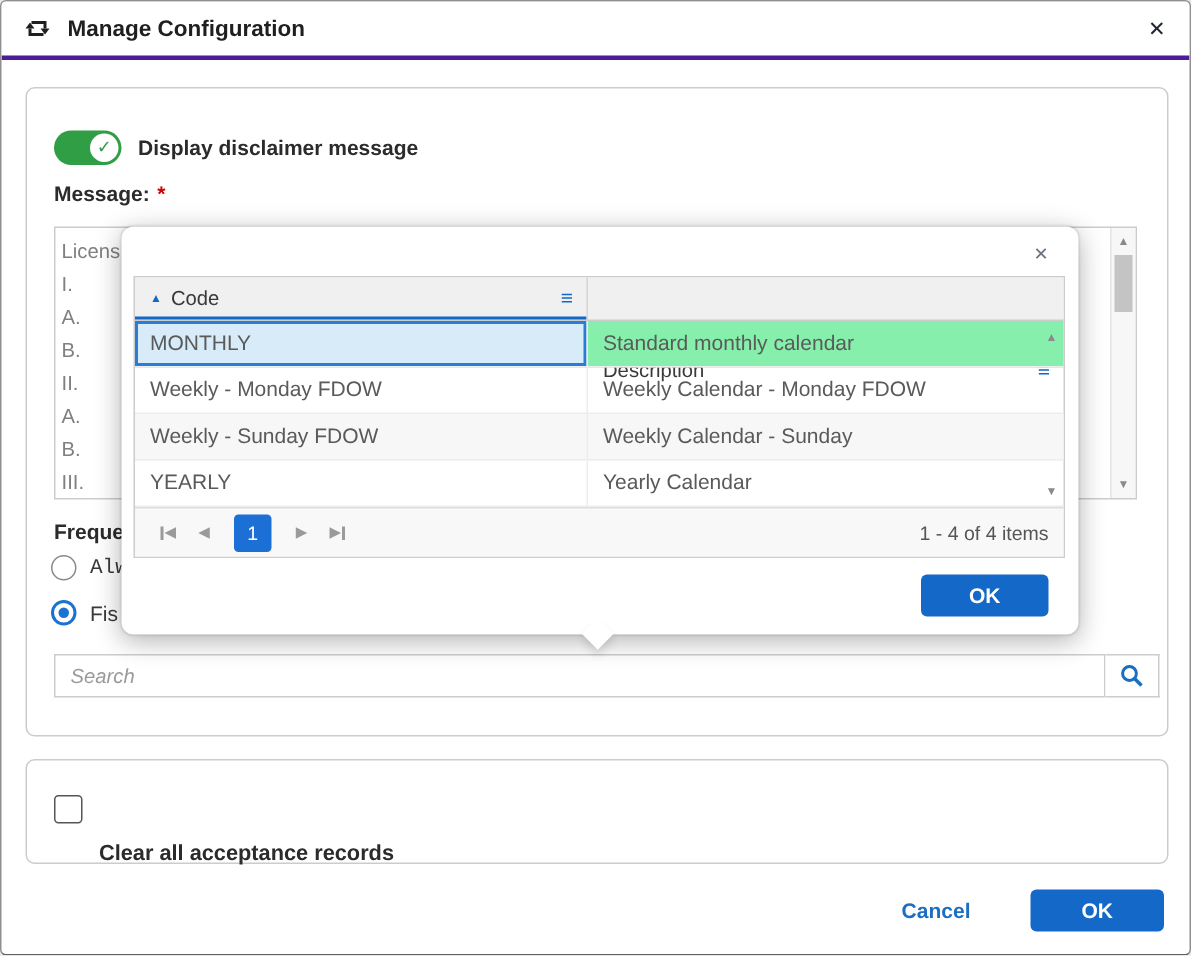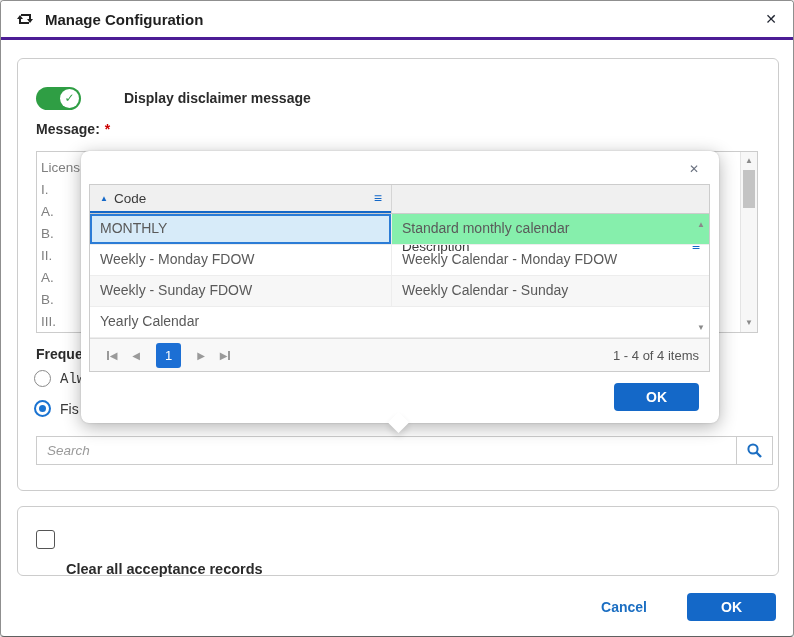--- a/index.html
+++ b/index.html
@@ -12,21 +12,21 @@
   .hdr-icon{width:20px;height:16px;margin-right:10px;display:inline-block;}
   .dlg-title{font-weight:bold;font-size:15px;color:#1f1f1f;}
   .dlg-close{position:absolute;right:16px;top:10px;font-weight:bold;font-size:14px;color:#1f2430;cursor:pointer;}
   
   .panel1{position:absolute;left:16px;top:57px;width:762px;height:433px;border:1px solid #ccc;border-radius:6px;background:#fff;}
   .panel2{position:absolute;left:16px;top:505px;width:762px;height:70px;border:1px solid #ccc;border-radius:6px;background:#fff;}
   
   .toggle{position:absolute;left:18px;top:28px;width:45px;height:23px;border-radius:12px;background:#2f9e44;cursor:pointer;}
   .toggle .knob{position:absolute;right:2px;top:2px;width:19px;height:19px;border-radius:50%;background:#fff;
                 color:#2f9e44;font-size:12px;font-weight:bold;line-height:19px;text-align:center;}
-  .toggle-label{position:absolute;left:74px;top:31px;font-weight:bold;color:#2b2b2b;margin-left:32px;}
+  .toggle-label{position:absolute;left:74px;top:31px;font-weight:bold;color:#2b2b2b;}
   
   .msg-label{position:absolute;left:18px;top:62px;font-weight:bold;color:#2b2b2b;}
   .msg-req{color:#cc0000;font-weight:bold;margin-left:5px;}
   .msg-area{position:absolute;left:18px;top:92px;width:722px;height:182px;border:1px solid #ccc;background:#fff;
             overflow:hidden;padding:5px 20px 4px 4px;color:#808080;font-size:13.5px;line-height:22px;}
   .mline{white-space:nowrap;}
   .mnum{display:inline-block;width:40px;}
   .msb{position:absolute;right:0;top:0;bottom:0;width:17px;background:#f7f7f7;border-left:1px solid #e4e4e4;}
   .msb .arr{position:absolute;left:0;right:0;text-align:center;color:#8a8a8a;font-size:8px;height:14px;line-height:14px;cursor:pointer;}
   .msb .arr.up{top:2px;} .msb .arr.dn{bottom:2px;}
@@ -169,20 +169,21 @@
         </div>
         <div class="grow">
           <div class="gcell gc-code">Weekly - Monday FDOW</div>
           <div class="gcell gc-desc">Weekly Calendar - Monday FDOW</div>
         </div>
         <div class="grow alt">
           <div class="gcell gc-code">Weekly - Sunday FDOW</div>
           <div class="gcell gc-desc">Weekly Calendar - Sunday</div>
         </div>
         <div class="grow">
+          <div class="gcell gc-code">YEARLY</div>
           <div class="gcell gc-desc">Yearly Calendar</div>
         </div>
         <div class="gsb">
           <span class="arr up">▲</span>
           <span class="arr dn">▼</span>
         </div>
       </div>
 
       <div class="pager">
         <span class="pbtn first">

